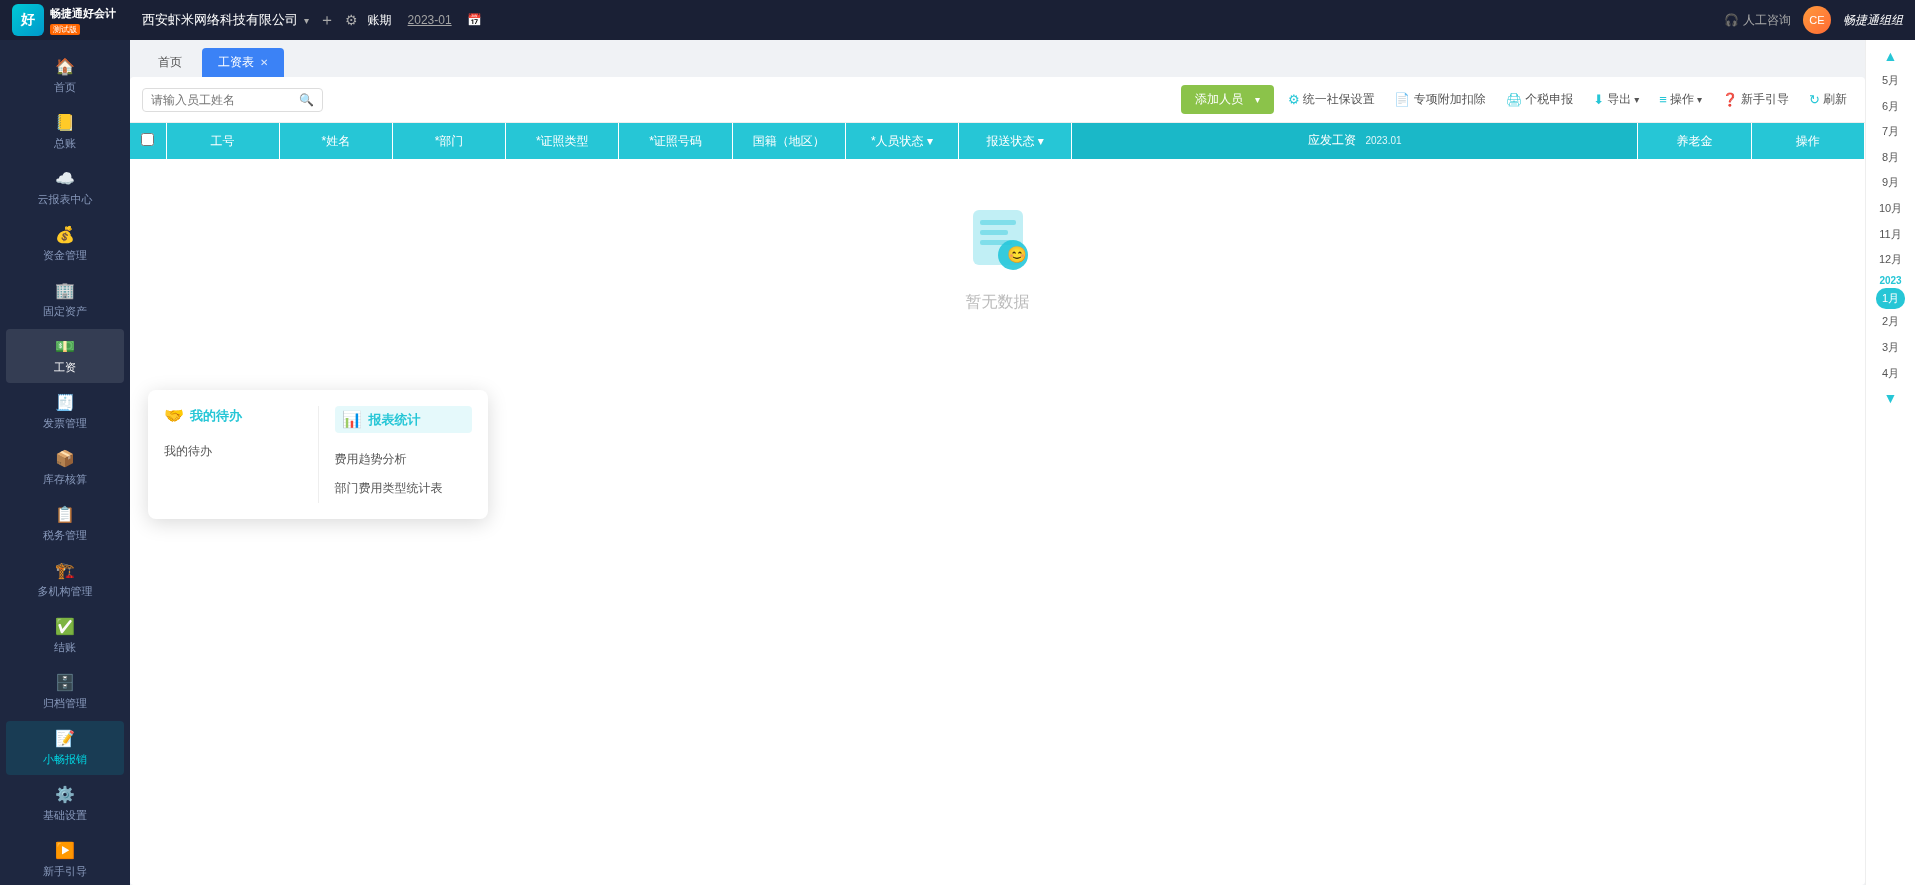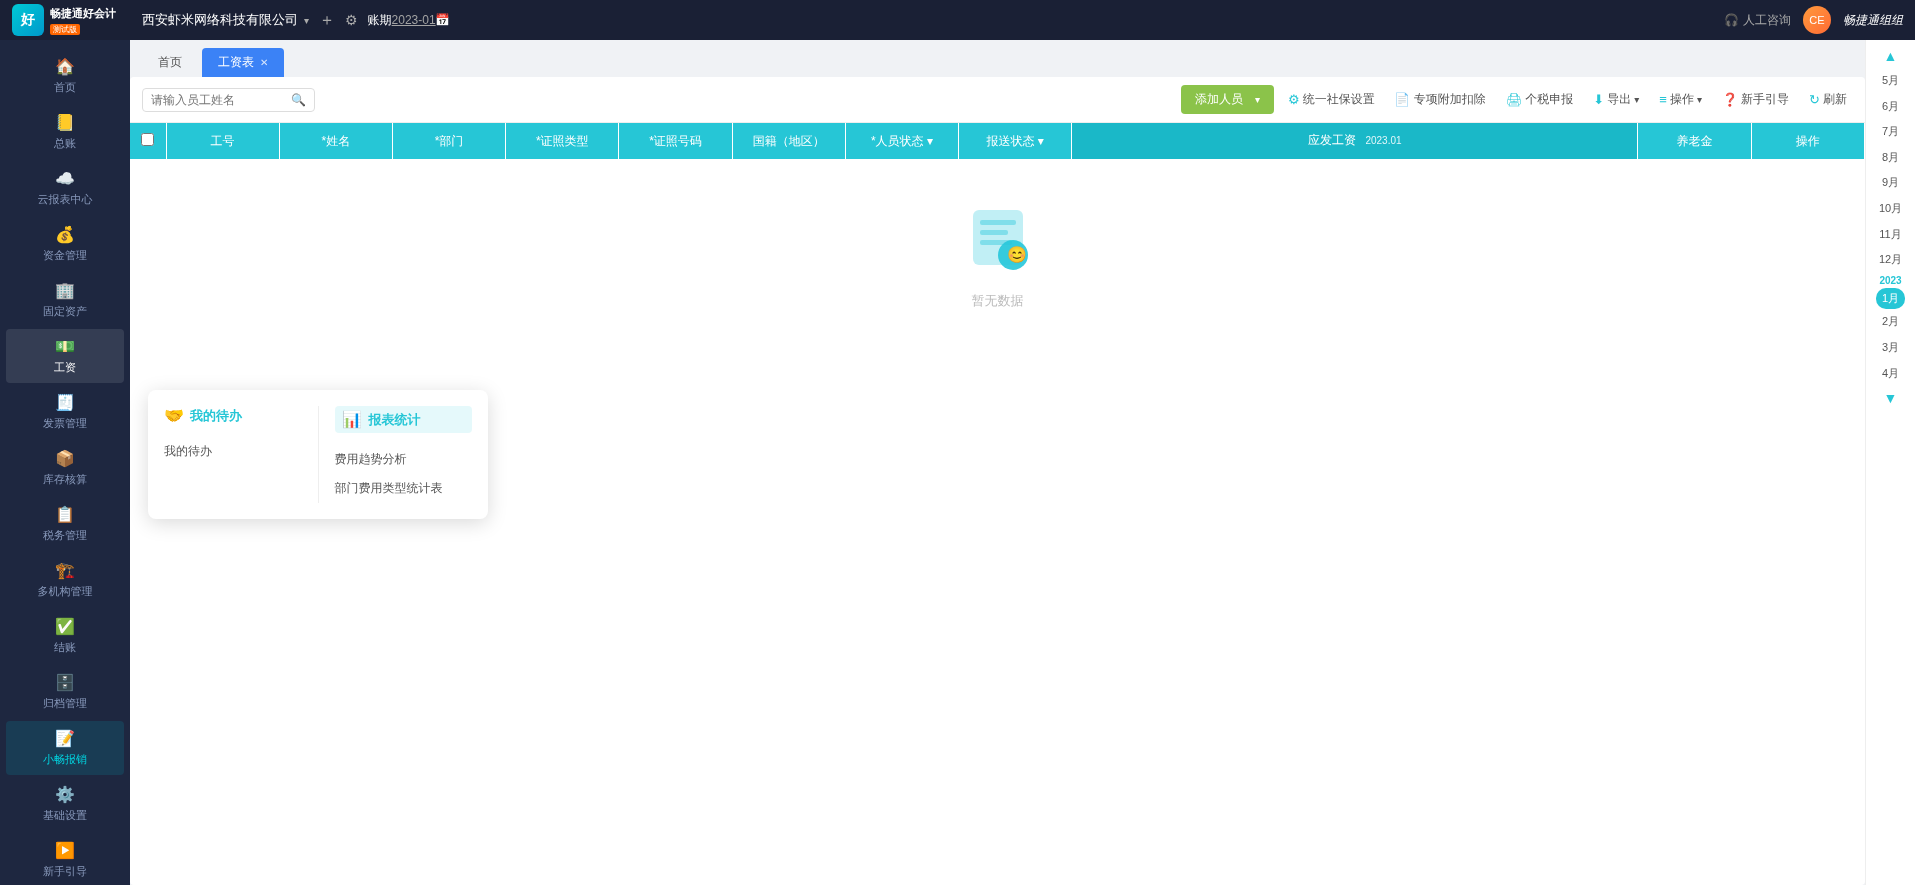--- a/index.html
+++ b/index.html
@@ -7,21 +7,21 @@
 
     
     .app-wrapper { display: flex; flex-direction: column; height: 885px; }
     .top-bar { height: 40px; background: #1a2035; display: flex; align-items: center; padding: 0 12px; justify-content: space-between; flex-shrink: 0; }
     .top-bar-left { display: flex; align-items: center; gap: 10px; }
     .logo-area { display: flex; align-items: center; gap: 6px; width: 120px; }
     .logo-icon { width: 32px; height: 32px; background: linear-gradient(135deg, #00c8d4, #0099cc); border-radius: 6px; display: flex; align-items: center; justify-content: center; color: white; font-size: 14px; font-weight: bold; }
     .logo-badge { background: #ff6600; color: white; font-size: 8px; padding: 1px 3px; border-radius: 2px; }
     .company-selector { display: flex; align-items: center; gap: 6px; color: white; font-size: 13px; cursor: pointer; }
     .company-selector .chevron { color: #aaa; font-size: 10px; }
-    .period-info { display: flex; align-items: center; gap: 0; color: white; font-size: 12px; text-align: right; }
+    .period-info { display: flex; align-items: center; gap: 16px; color: white; font-size: 12px; text-align: right; }
     .top-bar-right { display: flex; align-items: center; gap: 12px; }
     .user-support { display: flex; align-items: center; gap: 4px; color: #aaa; font-size: 12px; cursor: pointer; }
     .user-avatar { width: 28px; height: 28px; background: linear-gradient(135deg, #ff9a3c, #ff6b35); border-radius: 50%; display: flex; align-items: center; justify-content: center; color: white; font-size: 11px; }
     .username { color: white; font-size: 12px; font-style: italic; }
 
     
     .main-area { display: flex; flex: 1; overflow: hidden; }
 
     
     .sidebar { width: 130px; background: #1e2740; flex-shrink: 0; display: flex; flex-direction: column; padding: 8px 0; overflow-y: auto; }
@@ -39,41 +39,41 @@
     .tab { padding: 6px 16px; border-radius: 4px 4px 0 0; cursor: pointer; font-size: 12px; color: #555; background: #e0e4ea; }
     .tab.active { background: #3b82f6; color: white; display: flex; align-items: center; gap: 6px; }
     .tab-close { cursor: pointer; font-size: 10px; color: rgba(255,255,255,0.8); }
     .tab-home { background: #f0f2f5; color: #555; }
 
     
     .page-content { flex: 1; background: white; border-radius: 4px; margin: 0; display: flex; flex-direction: column; overflow: hidden; }
 
     
     .toolbar { display: flex; align-items: center; justify-content: space-between; padding: 8px 12px; border-bottom: 1px solid #eee; flex-shrink: 0; }
-    .search-box { display: flex; align-items: center; border: 1px solid #ddd; border-radius: 4px; padding: 4px 8px; gap: 0; }
+    .search-box { display: flex; align-items: center; border: 1px solid #ddd; border-radius: 4px; padding: 4px 8px; gap: 8px; }
     .search-box input { border: none; outline: none; font-size: 12px; width: 140px; color: #999; }
     .toolbar-actions { display: flex; align-items: center; gap: 8px; }
     .btn-add { background: #8bc34a; color: white; border: none; padding: 6px 14px; border-radius: 4px; cursor: pointer; font-size: 12px; display: flex; align-items: center; gap: 12px; }
     .btn-add .chevron-down { font-size: 10px; }
     .toolbar-btn { display: flex; align-items: center; gap: 3px; color: #555; cursor: pointer; font-size: 12px; padding: 4px 6px; white-space: nowrap; }
     .toolbar-btn-icon { color: #26c6d6; font-size: 13px; }
 
     
     .table-wrapper { flex: 1; overflow: auto; position: relative; }
     .data-table { width: 100%; border-collapse: collapse; table-layout: fixed; }
     .data-table th { background: #26c6d6; color: white; padding: 0 6px; text-align: center; font-size: 12px; font-weight: normal; border-right: 1px solid rgba(255,255,255,0.3); white-space: nowrap; position: sticky; top: 0; z-index: 2; }
     .data-table th.sub { background: #1ab8c8; }
     .data-table .header-row th { height: 36px; }
     .data-table .sub-header th { height: 32px; }
     .check-col { width: 36px; }
 
     
     .empty-state { display: flex; flex-direction: column; align-items: center; justify-content: center; flex: 1; color: #aaa; gap: 12px; padding: 40px; }
     .empty-icon { width: 80px; height: 80px; }
-    .empty-text { font-size: 13px; color: #bbb; }
+    .empty-text { font-size: 16px; color: #bbb; }
 
     
     .timeline-panel { width: 50px; background: white; border-left: 1px solid #eee; display: flex; flex-direction: column; align-items: center; padding: 4px 0; flex-shrink: 0; overflow-y: auto; }
     .timeline-nav { color: #26c6d6; cursor: pointer; font-size: 14px; padding: 4px; }
     .timeline-item { font-size: 11px; color: #555; padding: 4px 2px; cursor: pointer; text-align: center; line-height: 1.6; white-space: nowrap; }
     .timeline-item.active { background: #26c6d6; color: white; border-radius: 10px; padding: 2px 6px; }
     .timeline-year { font-size: 10px; color: #26c6d6; font-weight: bold; padding: 2px 4px; }
     .dropdown-menu { position: absolute; top: 390px; left: 148px; background: white; border-radius: 8px; box-shadow: 0 4px 20px rgba(0,0,0,0.15); width: 340px; padding: 16px; z-index: 20; }
     .dropdown-cols { display: flex; gap: 16px; }
     .dropdown-col { flex: 1; }

